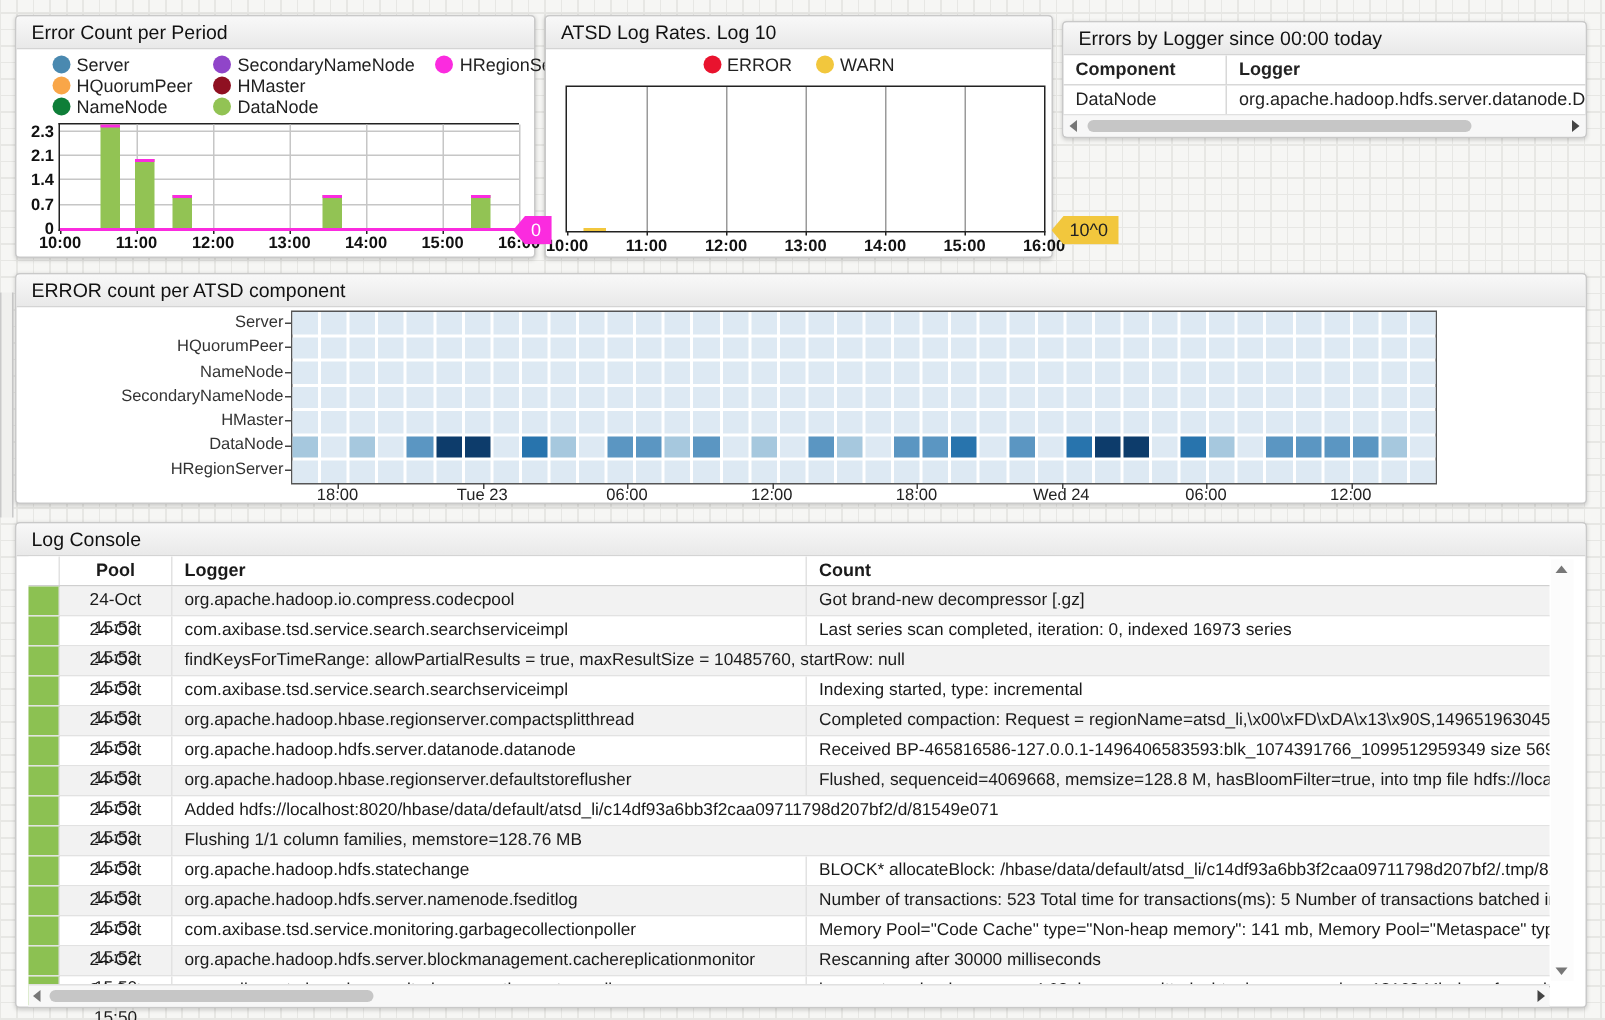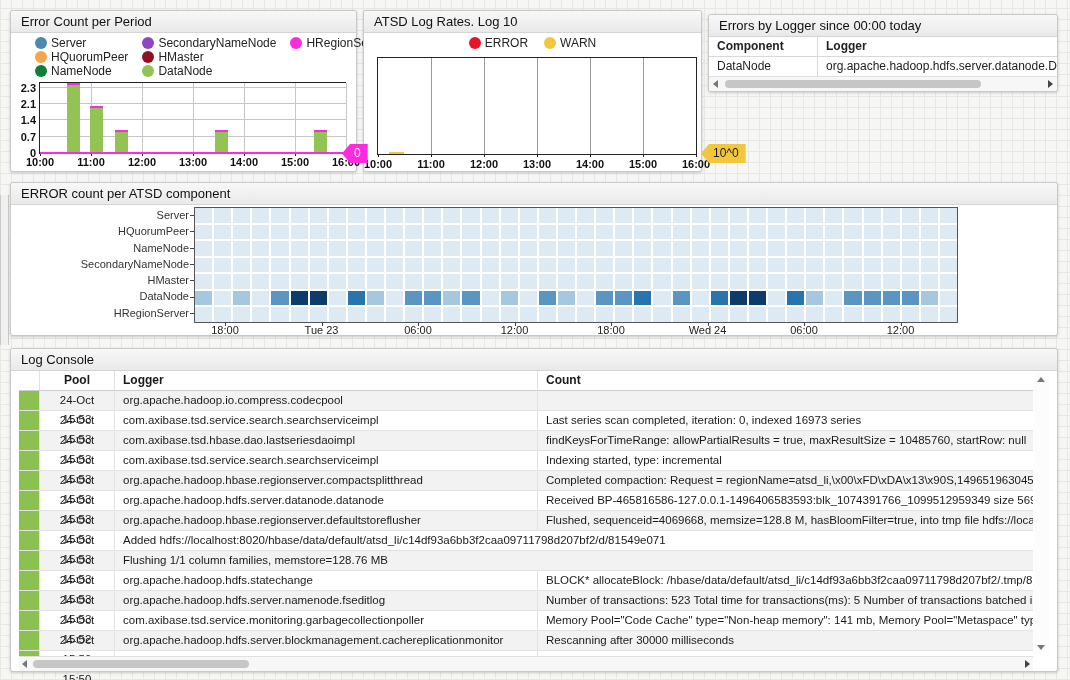--- a/index.html
+++ b/index.html
@@ -537,31 +537,31 @@
         <div class="lc-row hdr">
           <div class="lc-level"></div>
           <div class="lc-time">Pool</div>
           <div class="lc-logger">Logger</div>
           <div class="lc-text">Count</div>
         </div>
         <div class="lc-row odd">
           <div class="lc-level" style="background: rgb(140, 193, 82);"></div>
           <div class="lc-time">24-Oct 15:53</div>
           <div class="lc-logger">org.apache.hadoop.io.compress.codecpool</div>
+          <div class="lc-text">Got brand-new decompressor [.gz]</div>
         </div>
         <div class="lc-row even">
           <div class="lc-level" style="background: rgb(140, 193, 82);"></div>
           <div class="lc-time">24-Oct 15:53</div>
           <div class="lc-logger">com.axibase.tsd.service.search.searchserviceimpl</div>
           <div class="lc-text">Last series scan completed, iteration: 0, indexed 16973 series</div>
         </div>
         <div class="lc-row odd">
           <div class="lc-level" style="background: rgb(140, 193, 82);"></div>
           <div class="lc-time">24-Oct 15:53</div>
-          <div class="lc-logger">com.axibase.tsd.hbase.dao.lastseriesdaoimpl</div>
           <div class="lc-text">findKeysForTimeRange: allowPartialResults = true, maxResultSize = 10485760, startRow: null</div>
         </div>
         <div class="lc-row even">
           <div class="lc-level" style="background: rgb(140, 193, 82);"></div>
           <div class="lc-time">24-Oct 15:53</div>
           <div class="lc-logger">com.axibase.tsd.service.search.searchserviceimpl</div>
           <div class="lc-text">Indexing started, type: incremental</div>
         </div>
         <div class="lc-row odd">
           <div class="lc-level" style="background: rgb(140, 193, 82);"></div>

